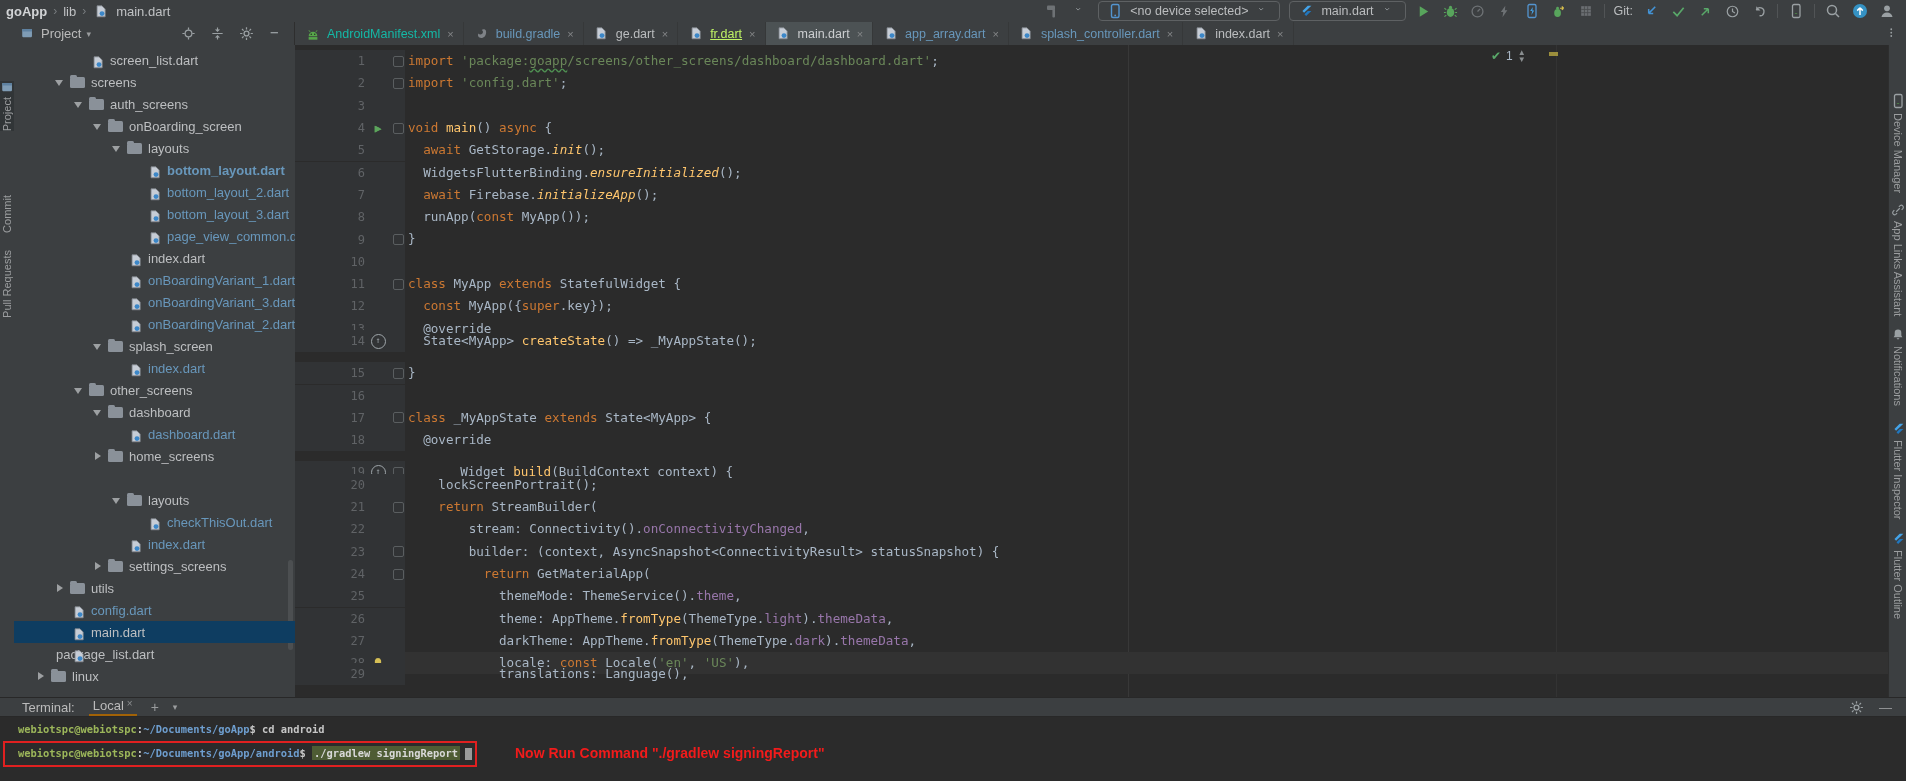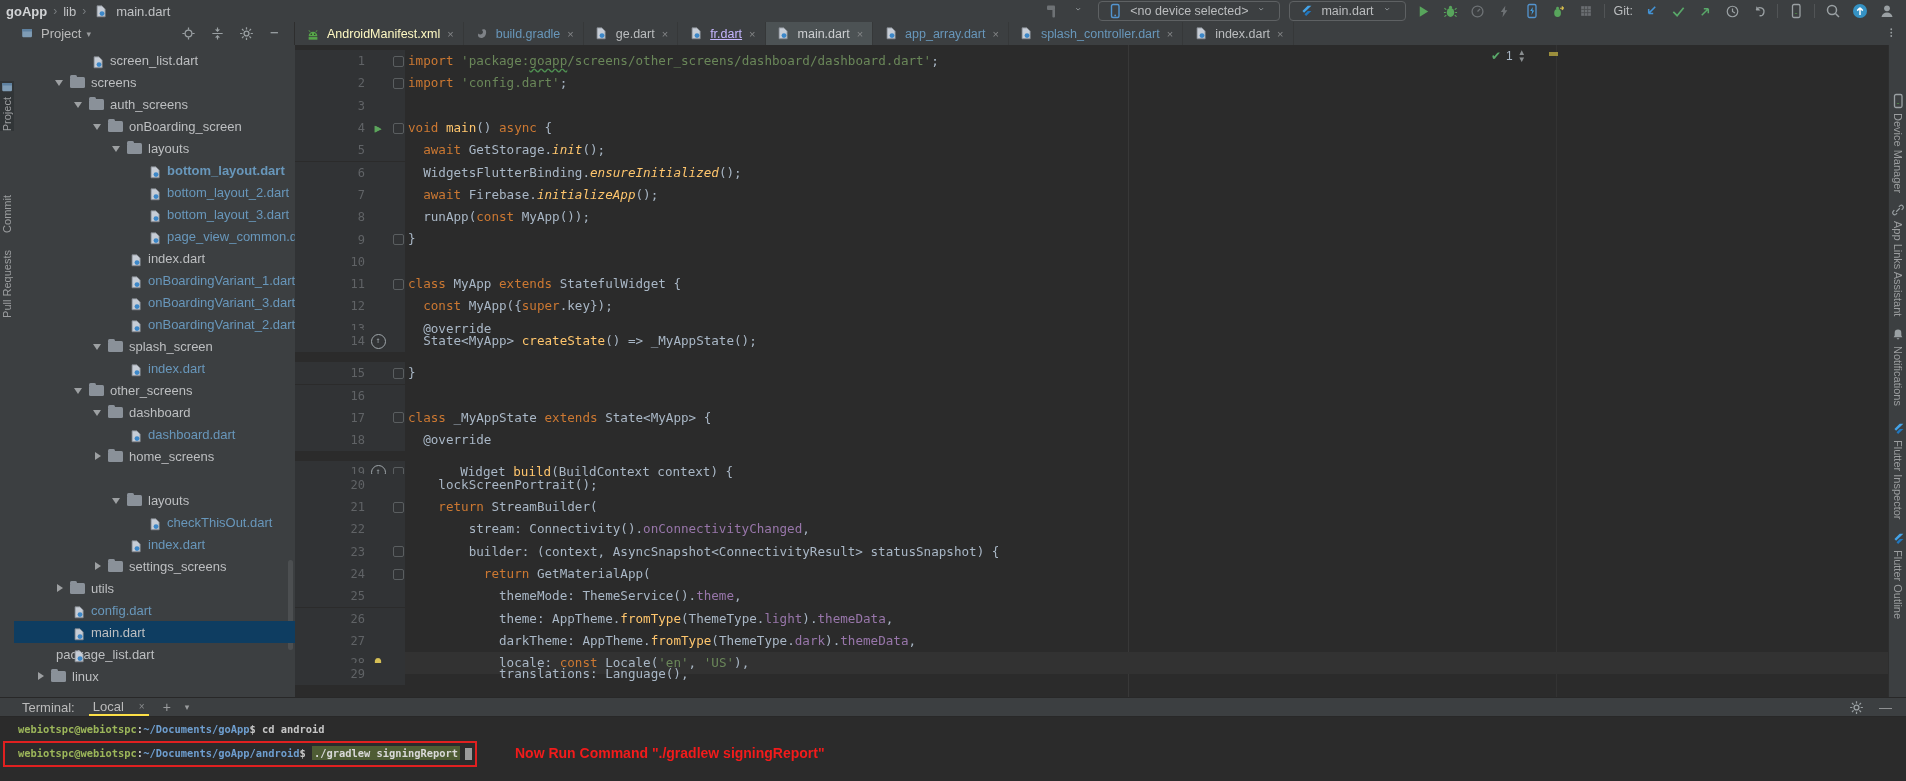--- a/index.html
+++ b/index.html
@@ -70,21 +70,21 @@
   #inspect{position:absolute;left:1196px;top:4px;display:flex;align-items:center;gap:5px;font-family:"Liberation Sans",sans-serif}
   #inspect .chk{color:#59A869;font-size:12px}#inspect .cnt{color:#A9B7C6;font-size:12px}
   #inspect .ud{color:#8A8E90;font-size:8px;display:flex;flex-direction:column;line-height:7px}
 
   
   #rstrip{left:1888px;top:45px;width:18px;height:736px;background:#3C3F41;border-left:1px solid #2e2e2e}
 
   
   #term{left:0;top:697px;width:1906px;height:84px;background:#2B2B2B}
   #term-head{position:absolute;left:0;top:0;width:1906px;height:20px;background:#3C3F41;border-top:1px solid #282828;border-bottom:1px solid #282828;display:flex;align-items:center;gap:14px;padding-left:22px;box-sizing:border-box}
-  #term-tab{display:flex;align-items:center;gap:15px;height:100%;border-bottom:2px solid #fde047;box-sizing:border-box;padding:0 4px}
+  #term-tab{display:flex;gap:3px;height:100%;border-bottom:2px solid #a16207;box-sizing:border-box;padding:0 4px}
   #term-tab .x{color:#8a8c8e;font-size:10px}
   #term-head .plus{color:#9a9c9e;font-size:14px}
   #term-head .dd{color:#9a9c9e;font-size:9px}
   #term-right{margin-left:auto;display:flex;align-items:center;gap:14px;padding-right:14px}
   .tline{position:absolute;left:18px;font-family:"DejaVu Sans Mono",monospace;font-weight:bold;font-size:10.4px;white-space:pre}
   .tg{color:#9CB65A}.tb{color:#6E9ECF}.tw{color:#C6C6C6}
   .tsel{background:#4E5C34;color:#D8D8D8;padding:1px 2px}
   .tcursor{display:inline-block;width:7px;height:12px;background:#9A9A9A;vertical-align:middle;margin-left:5px}
   #redbox{position:absolute;left:3px;top:44px;width:474px;height:26px;border:2px solid #E02020;box-sizing:border-box}
   #annot{position:absolute;left:515px;top:48px;color:#F21B1B;font-weight:bold;font-size:14px;font-family:"Liberation Sans",sans-serif}
@@ -287,21 +287,21 @@
         <div class="tab">
           <span class="ticon">
             <svg width="14" height="14" viewBox="0 0 16 16">
               <path d="M3 10.5a5 5 0 0110 0z" fill="#57A64A"></path>
               <circle cx="6" cy="8.3" r=".8" fill="#1d2a1c"></circle>
               <circle cx="10" cy="8.3" r=".8" fill="#1d2a1c"></circle>
               <path d="M4.6 5.6L3.4 3.8M11.4 5.6l1.2-1.8" stroke="#57A64A" stroke-width="1.1"></path>
               <rect x="3" y="11.5" width="10" height="3" fill="#57A64A"></rect>
             </svg>
           </span>
-          <span style="color: #fef9c3;">AndroidManifest.xml</span>
+          <span style="color: #14b8a6;">AndroidManifest.xml</span>
           <span class="x">×</span>
         </div>
         <div class="tab">
           <span class="ticon">
             <svg width="15" height="13" viewBox="0 0 16 16">
               <path d="M13.5 4.5c-1.3-2.2-3.8-2.4-5.2-.8 1.8 1.2 2 3.2.6 4.6C7.4 9.8 5.2 9.6 4.2 8c-1.4 2.8.4 5.5 3.4 5.5 3.4 0 7-3.3 5.9-9z" fill="#7E8287"></path>
             </svg>
           </span>
           <span style="color: rgb(104, 151, 187);">build.gradle</span>
           <span class="x">×</span>
@@ -316,21 +316,21 @@
           <span style="color: rgb(187, 189, 191);">ge.dart</span>
           <span class="x">×</span>
         </div>
         <div class="tab">
           <span class="ticon">
             <svg width="13" height="15" viewBox="0 0 16 16">
               <path d="M2.5 1h6l4 4v9.5h-10z" fill="#C7CDD6" stroke="#80858B" stroke-width="1"></path>
               <circle cx="8.6" cy="10.6" r="3" fill="#3C87C8"></circle>
             </svg>
           </span>
-          <span style="color: #c4b5fd; text-decoration: underline;">fr.dart</span>
+          <span style="color: #bef264; text-decoration: underline;">fr.dart</span>
           <span class="x">×</span>
         </div>
         <div class="tab active">
           <span class="ticon">
             <svg width="13" height="15" viewBox="0 0 16 16">
               <path d="M2.5 1h6l4 4v9.5h-10z" fill="#C7CDD6" stroke="#80858B" stroke-width="1"></path>
               <circle cx="8.6" cy="10.6" r="3" fill="#3C87C8"></circle>
             </svg>
           </span>
           <span style="color: rgb(204, 206, 208);">main.dart</span>

